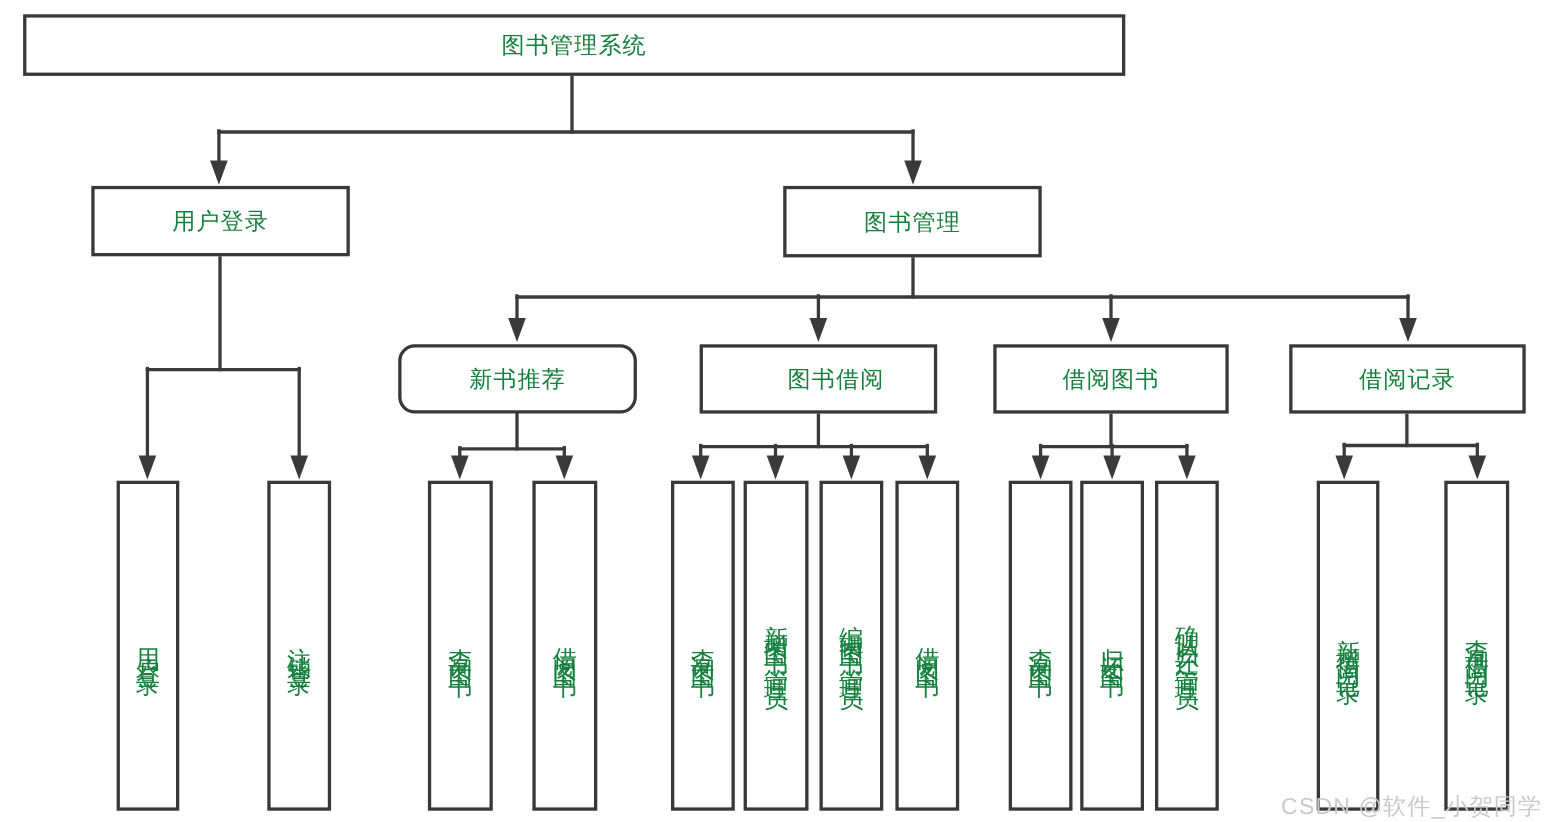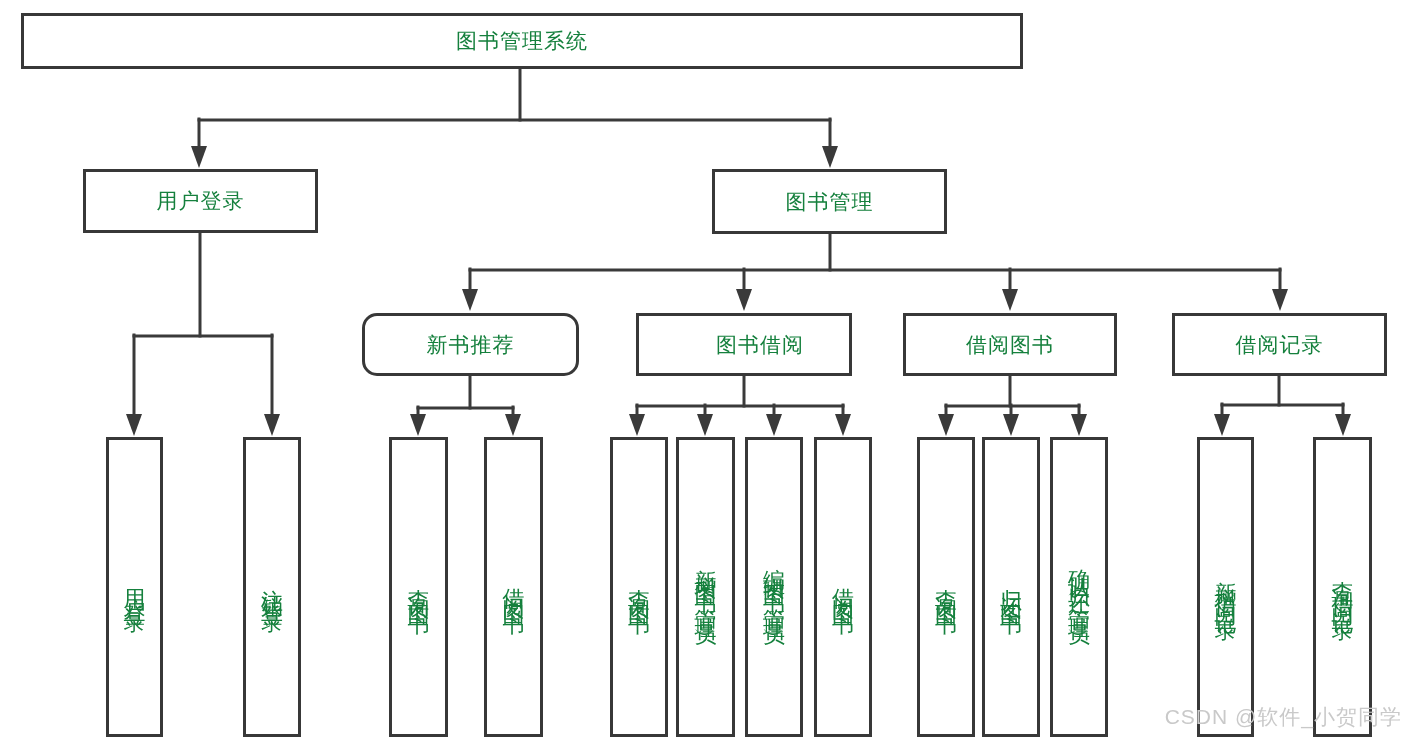--- a/index.html
+++ b/index.html
@@ -36,21 +36,21 @@
   }
   svg.connectors {
     position:absolute; left:0; top:0;
     z-index:1;
     pointer-events:none;
   }
   svg.connectors line { stroke:#3a3a3a; stroke-width:3; stroke-linecap:square; }
   svg.connectors polygon { fill:#3a3a3a; }
   .watermark {
     position:absolute;
-    right:3px; bottom:16px;
+    right:3px; bottom:0;
     font-size:21px;
     color:#c9c9c9;
     letter-spacing:1px;
     z-index:5;
     white-space:nowrap;
   }
 </style>
 </head>
 <body>
 

